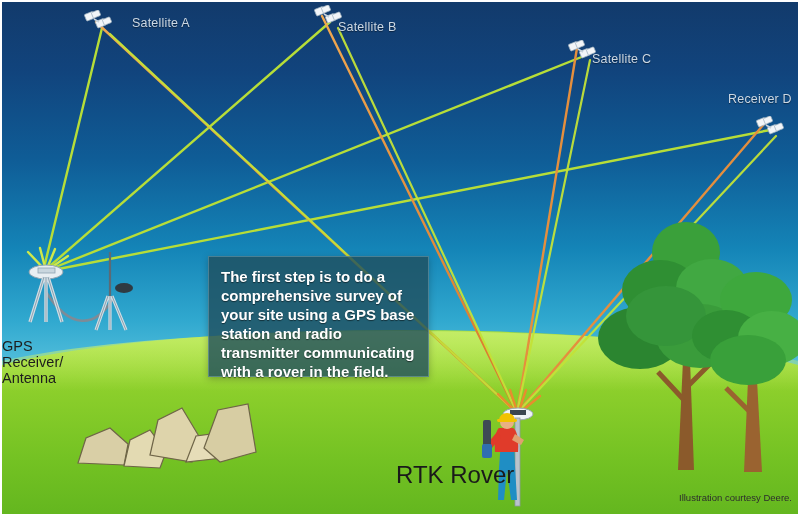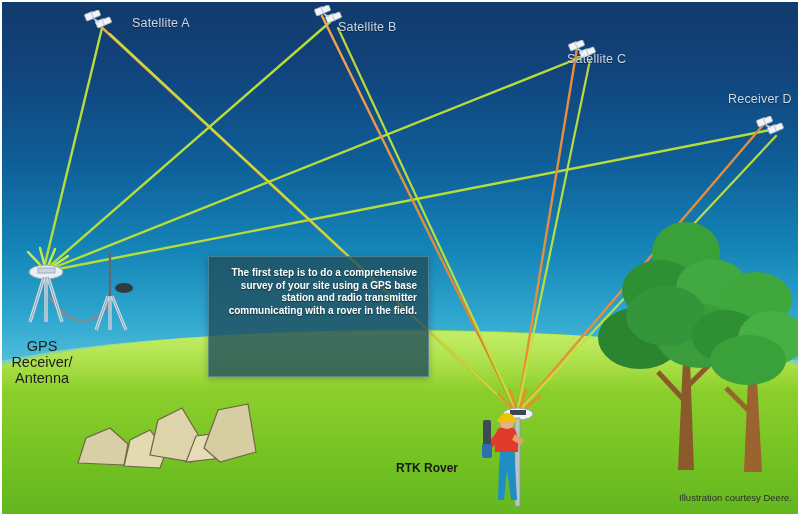--- a/index.html
+++ b/index.html
@@ -80,53 +80,52 @@
     text-shadow: 0 1px 1px rgba(0,0,0,.45);
     letter-spacing: .2px;
   }
 
   
   .ground-label {
     position: absolute;
     color: #1d1d1d;
     font-size: 14.5px;
     line-height: 1.12;
-    text-align: center;
+    text-align: left;
     font-weight: 400;
     white-space: pre-line;
   }
   .rtk-label {
     position: absolute;
     color: #1a1a1a;
-    font-size: 12px;
-    font-weight: 700;
+    font-size: 24px;
+    font-weight: 400;
     white-space: nowrap;
   }
 
   
   .callout {
     position: absolute;
     left: 208px;
     top: 256px;
     width: 221px;
     height: 121px;
     background: rgba(31,77,93,0.80);
     border: 1px solid rgba(160,200,215,0.35);
     box-sizing: border-box;
     box-shadow: 0 2px 7px rgba(0,0,0,.25);
   }
   .callout p {
     margin: 0;
     padding: 10px 11px 0 12px;
     color: #ffffff;
-    font-size: 10px;
+    font-size: 15px;
     font-weight: bold;
     line-height: 1.27;
     text-shadow: 0 1px 1px rgba(0,0,0,.5);
-    text-align: right;
   }
 
   
   .credit {
     position: absolute;
     right: 8px;
     bottom: 13px;
     color: #2d2d2d;
     font-size: 9.5px;
     white-space: nowrap;
@@ -292,21 +291,21 @@
 
     <svg class="sat" style="left:567px; top:40px;" viewBox="0 0 34 26">
       <g fill="#f2f5f8" stroke="#9fb0bf" stroke-width=".7">
         <rect x="2" y="3" width="9" height="7" rx="1" transform="rotate(-22 6 6)"></rect>
         <rect x="9" y="1" width="8" height="6" rx="1" transform="rotate(-22 13 4)"></rect>
         <rect x="13" y="10" width="9" height="7" rx="1" transform="rotate(-22 17 13)"></rect>
         <rect x="20" y="8" width="8" height="6" rx="1" transform="rotate(-22 24 11)"></rect>
       </g>
       <line x1="11" y1="9" x2="16" y2="12" stroke="#c8d3dc" stroke-width="1.6"></line>
     </svg>
-    <div class="sat-label" style="left:567px; top:52px;">Satellite C</div>
+    <div class="sat-label" style="left:592px; top:52px;">Satellite C</div>
 
     <svg class="sat" style="left:755px; top:116px;" viewBox="0 0 34 26">
       <g fill="#f2f5f8" stroke="#9fb0bf" stroke-width=".7">
         <rect x="2" y="3" width="9" height="7" rx="1" transform="rotate(-22 6 6)"></rect>
         <rect x="9" y="1" width="8" height="6" rx="1" transform="rotate(-22 13 4)"></rect>
         <rect x="13" y="10" width="9" height="7" rx="1" transform="rotate(-22 17 13)"></rect>
         <rect x="20" y="8" width="8" height="6" rx="1" transform="rotate(-22 24 11)"></rect>
       </g>
       <line x1="11" y1="9" x2="16" y2="12" stroke="#c8d3dc" stroke-width="1.6"></line>
     </svg>

